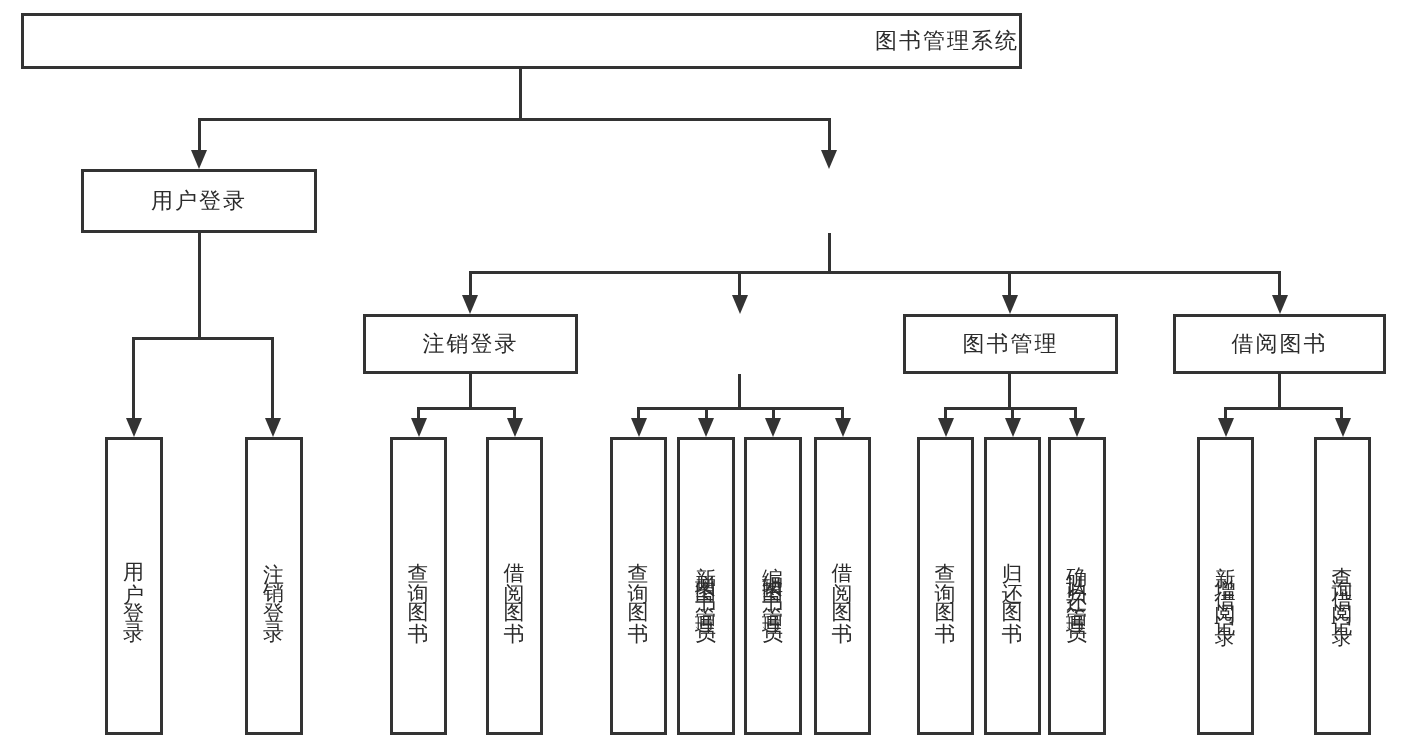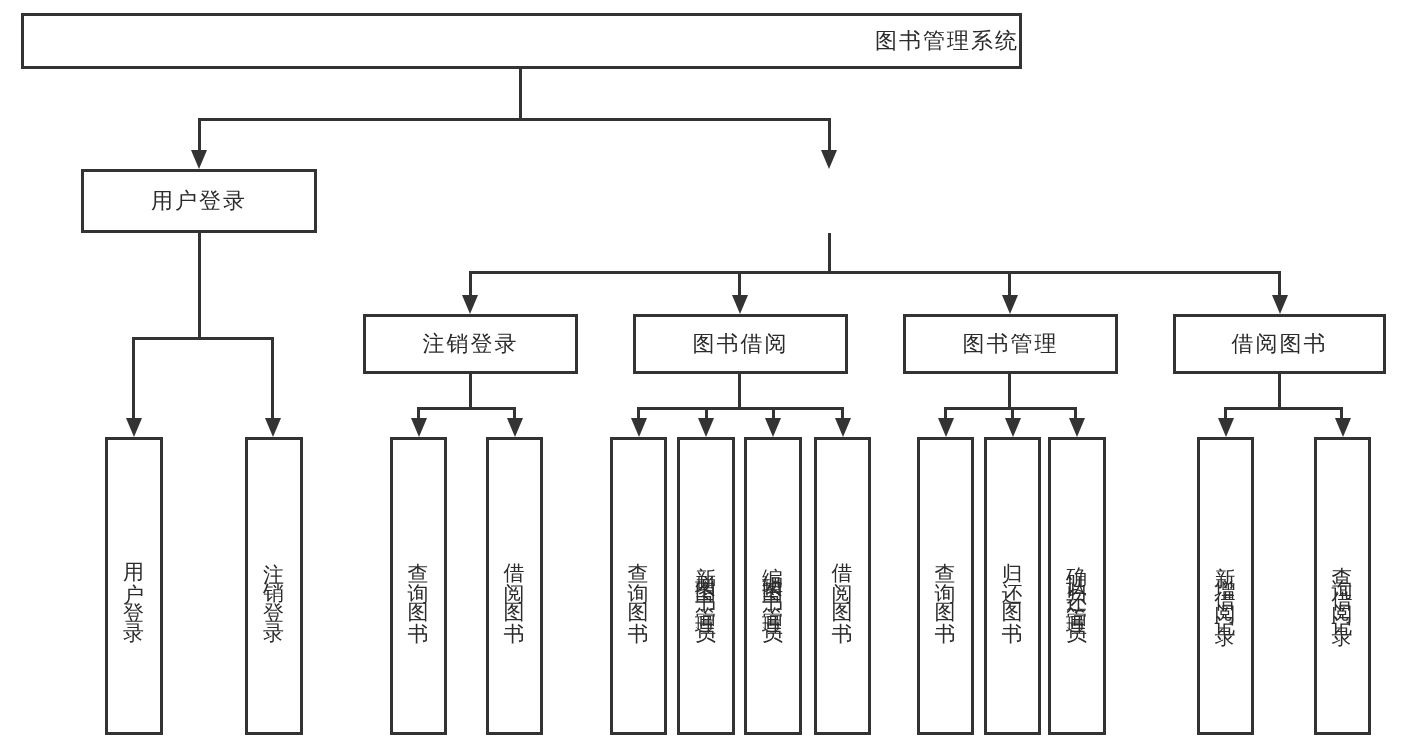--- a/index.html
+++ b/index.html
@@ -67,23 +67,20 @@
   <div class="vline" style="left:738px;top:271px;height:25px;"></div>
   <div class="vline" style="left:1008px;top:271px;height:25px;"></div>
   <div class="vline" style="left:1278px;top:271px;height:25px;"></div>
   <div class="arrow" style="left:462px;top:295px;"></div>
   <div class="arrow" style="left:732px;top:295px;"></div>
   <div class="arrow" style="left:1002px;top:295px;"></div>
   <div class="arrow" style="left:1272px;top:295px;"></div>
 
   <div class="box hbox" style="left:363px;top:314px;width:215px;height:60px;">
     <span>注销登录</span>
-  </div>
-  <div class="box hbox" style="left:633px;top:314px;width:215px;height:60px;">
-    <span>图书借阅</span>
   </div>
   <div class="box hbox" style="left:903px;top:314px;width:215px;height:60px;">
     <span>图书管理</span>
   </div>
   <div class="box hbox" style="left:1173px;top:314px;width:213px;height:60px;">
     <span>借阅图书</span>
   </div>
 
   <div class="vline" style="left:469px;top:374px;height:33px;"></div>
   <div class="hline" style="left:417px;top:407px;width:99px;"></div>

